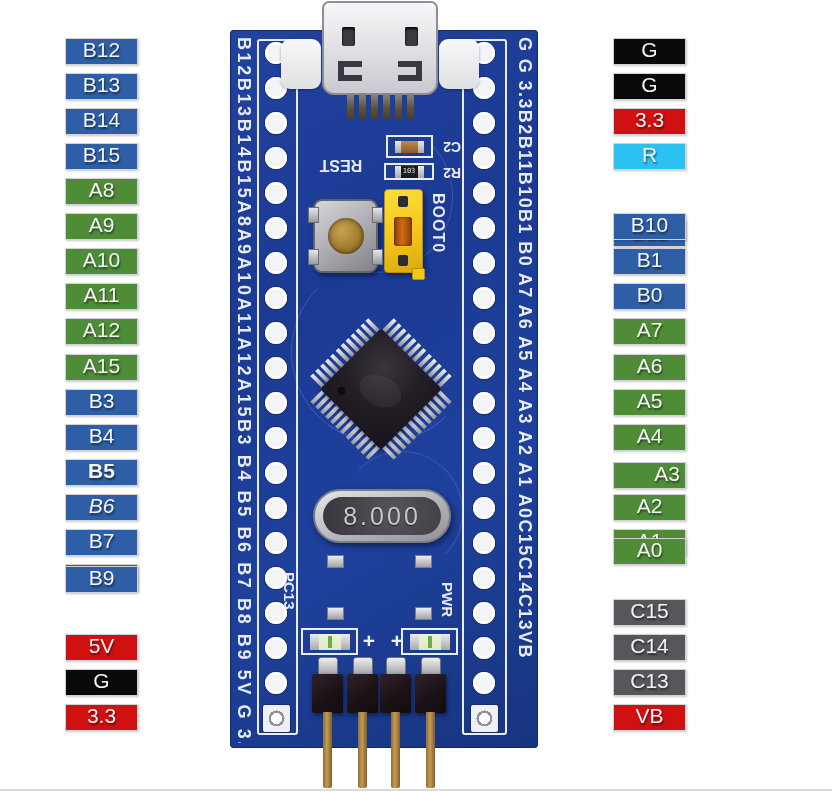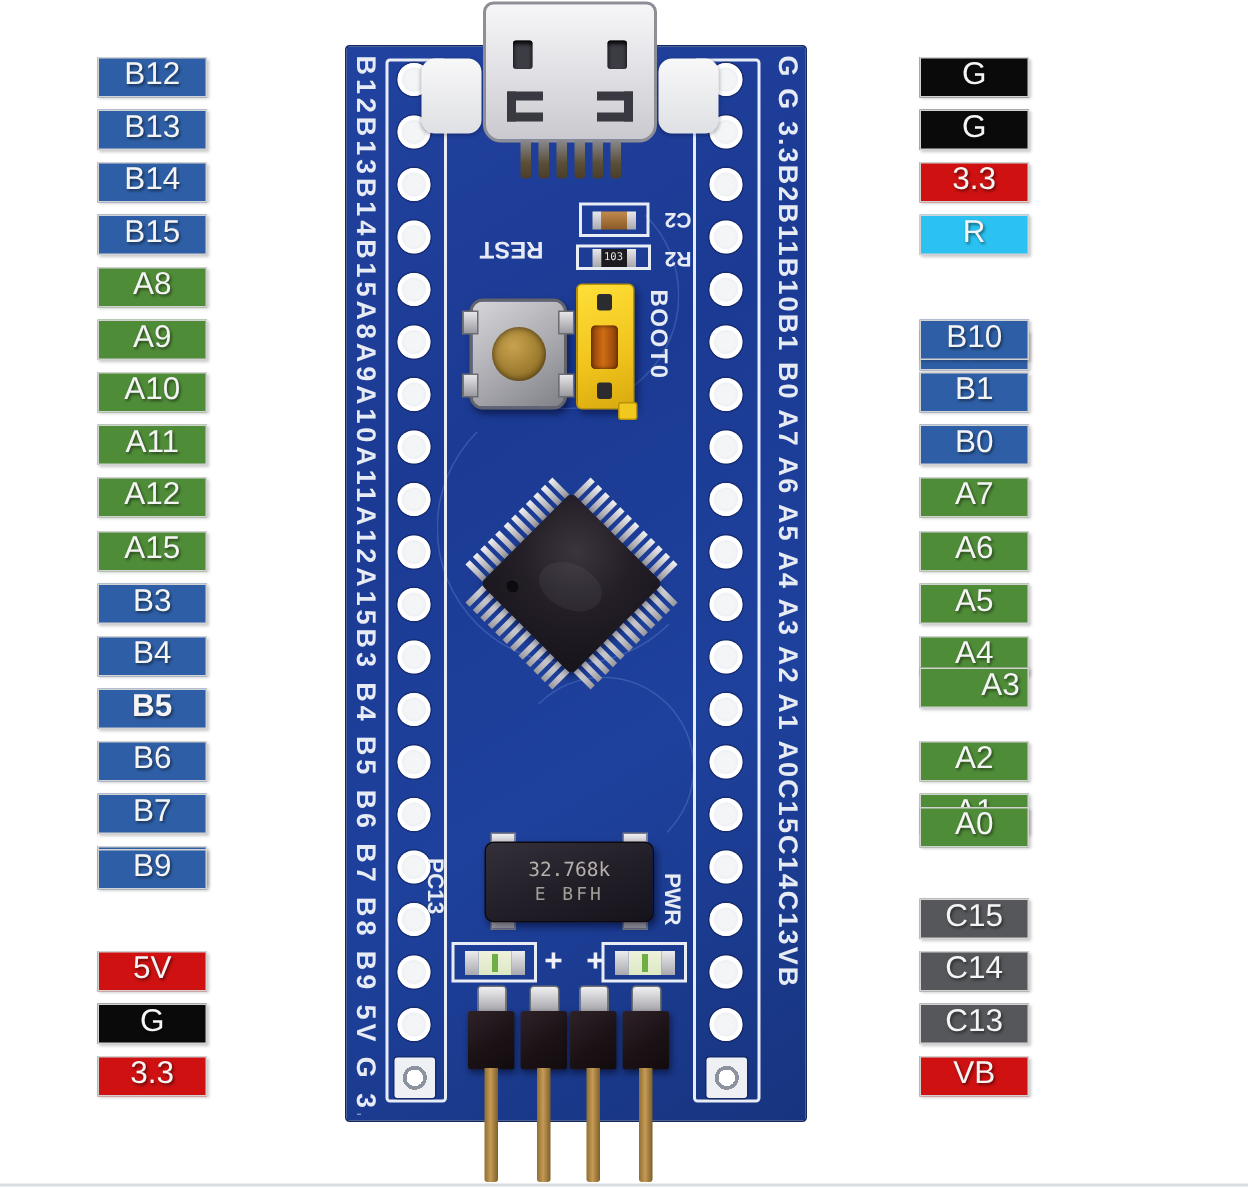--- a/index.html
+++ b/index.html
@@ -177,21 +177,21 @@
       </div>
       <div class="pin-label" style="top: 350.6px; background: rgb(46, 95, 166);">
         <span>B3</span>
       </div>
       <div class="pin-label" style="top: 385.66px; background: rgb(46, 95, 166);">
         <span>B4</span>
       </div>
       <div class="pin-label" style="top: 420.72px; background: rgb(46, 95, 166); font-weight: bold;">
         <span>B5</span>
       </div>
-      <div class="pin-label" style="top: 455.78px; background: rgb(46, 95, 166);">
+      <div class="pin-label" style="top: 455.78px; background: rgb(46, 95, 166); font-style: italic;">
         <span>B6</span>
       </div>
       <div class="pin-label" style="top: 490.84px; background: rgb(46, 95, 166);">
         <span>B7</span>
       </div>
       <div class="pin-label" style="top: 525.9px; background: rgb(46, 95, 166);">
         <span>B8</span>
       </div>
       <div class="pin-label" style="top: 528px; background: rgb(46, 95, 166);">
         <span>B9</span>
@@ -236,21 +236,21 @@
       </div>
       <div class="pin-label" style="top: 315.54px; background: rgb(79, 140, 56);">
         <span>A6</span>
       </div>
       <div class="pin-label" style="top: 350.6px; background: rgb(79, 140, 56);">
         <span>A5</span>
       </div>
       <div class="pin-label" style="top: 385.66px; background: rgb(79, 140, 56);">
         <span>A4</span>
       </div>
-      <div class="pin-label" style="top: 407px; background: rgb(79, 140, 56); padding-left: 35px;">
+      <div class="pin-label" style="top: 424px; background: rgb(79, 140, 56); padding-left: 35px;">
         <span>A3</span>
       </div>
       <div class="pin-label" style="top: 455.78px; background: rgb(79, 140, 56);">
         <span>A2</span>
       </div>
       <div class="pin-label" style="top: 490.84px; background: rgb(79, 140, 56);">
         <span>A1</span>
       </div>
       <div class="pin-label" style="top: 500px; background: rgb(79, 140, 56);">
         <span>A0</span>
@@ -430,29 +430,30 @@
           <div class="cpin"></div>
           <div class="cpin"></div>
           <div class="cpin"></div>
         </div>
       <div class="chip-body">
         <div class="chip-sheen"></div>
         <div class="chip-dot"></div>
       </div>
     </div>
 
+    <div class="xtal8">
+      <div class="xtal8-face">
+        <span>8.000</span>
+      </div>
+    </div>
 
     <div class="xtab" style="left:96px;top:524px;"></div>
     <div class="xtab" style="left:184px;top:524px;"></div>
     <div class="xtab" style="left:96px;top:576px;"></div>
     <div class="xtab" style="left:184px;top:576px;"></div>
-    <div class="xtal32">
-      <div class="l1">32.768k</div>
-      <div class="l2">E BFH</div>
-    </div>
     <div class="vlabel" style="left:50px;top:541px;height:56px;">PC13</div>
     <div class="vlabel" style="left:208px;top:551px;height:46px;">PWR</div>
 
     <div class="led-box" style="left:70px;">
       <div class="led">
         <div class="end"></div>
         <div class="mid"></div>
         <div class="end"></div>
       </div>
     </div>

